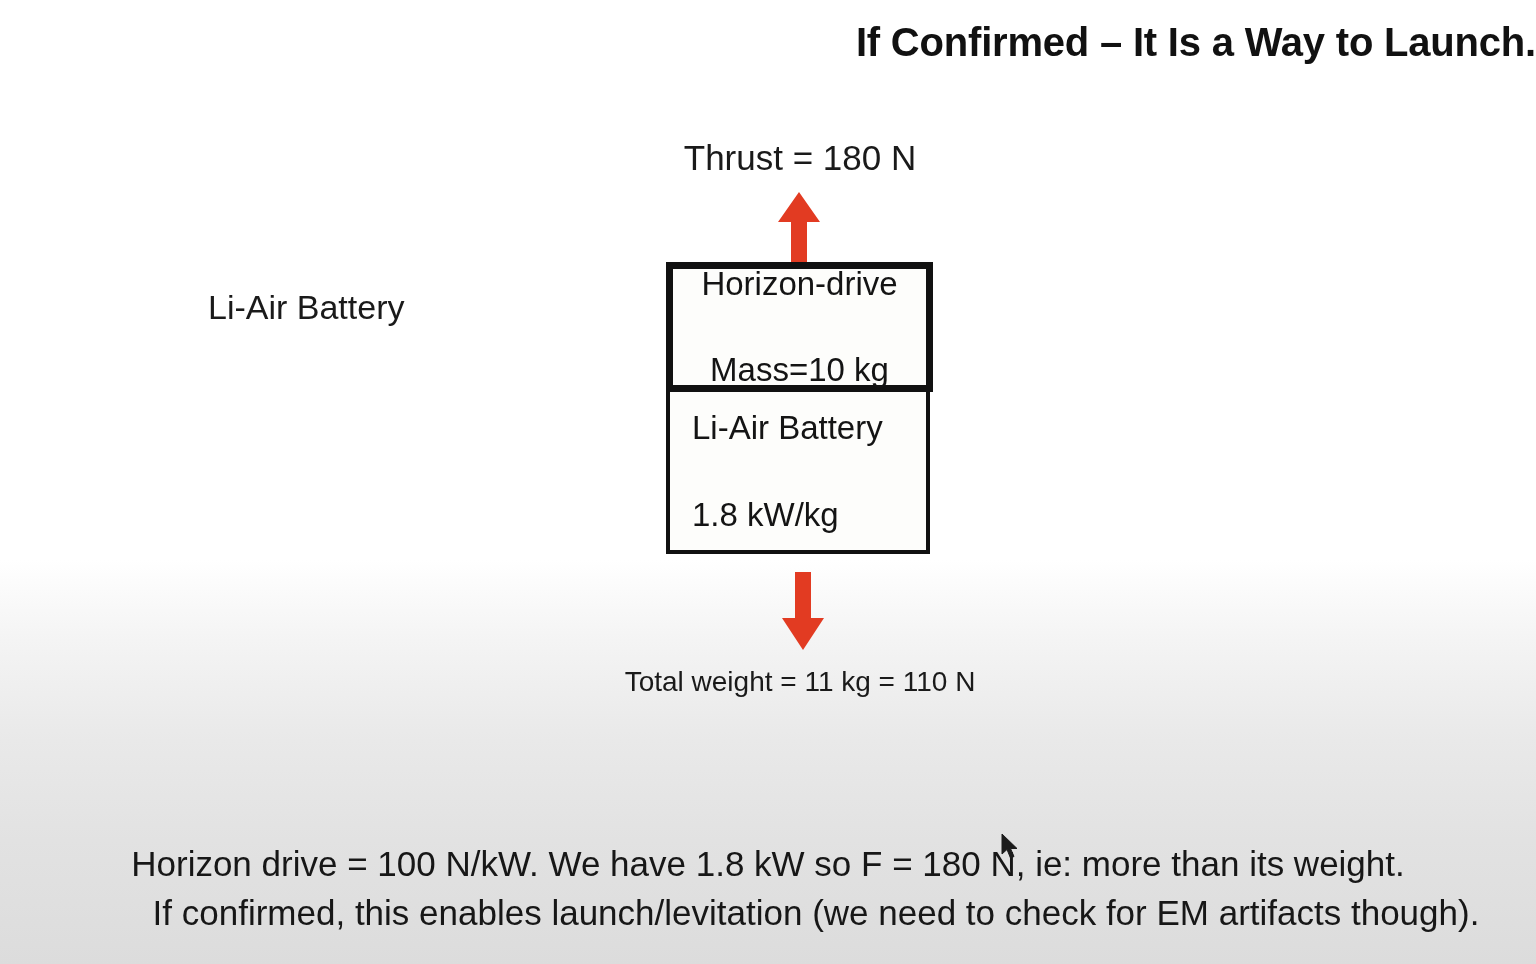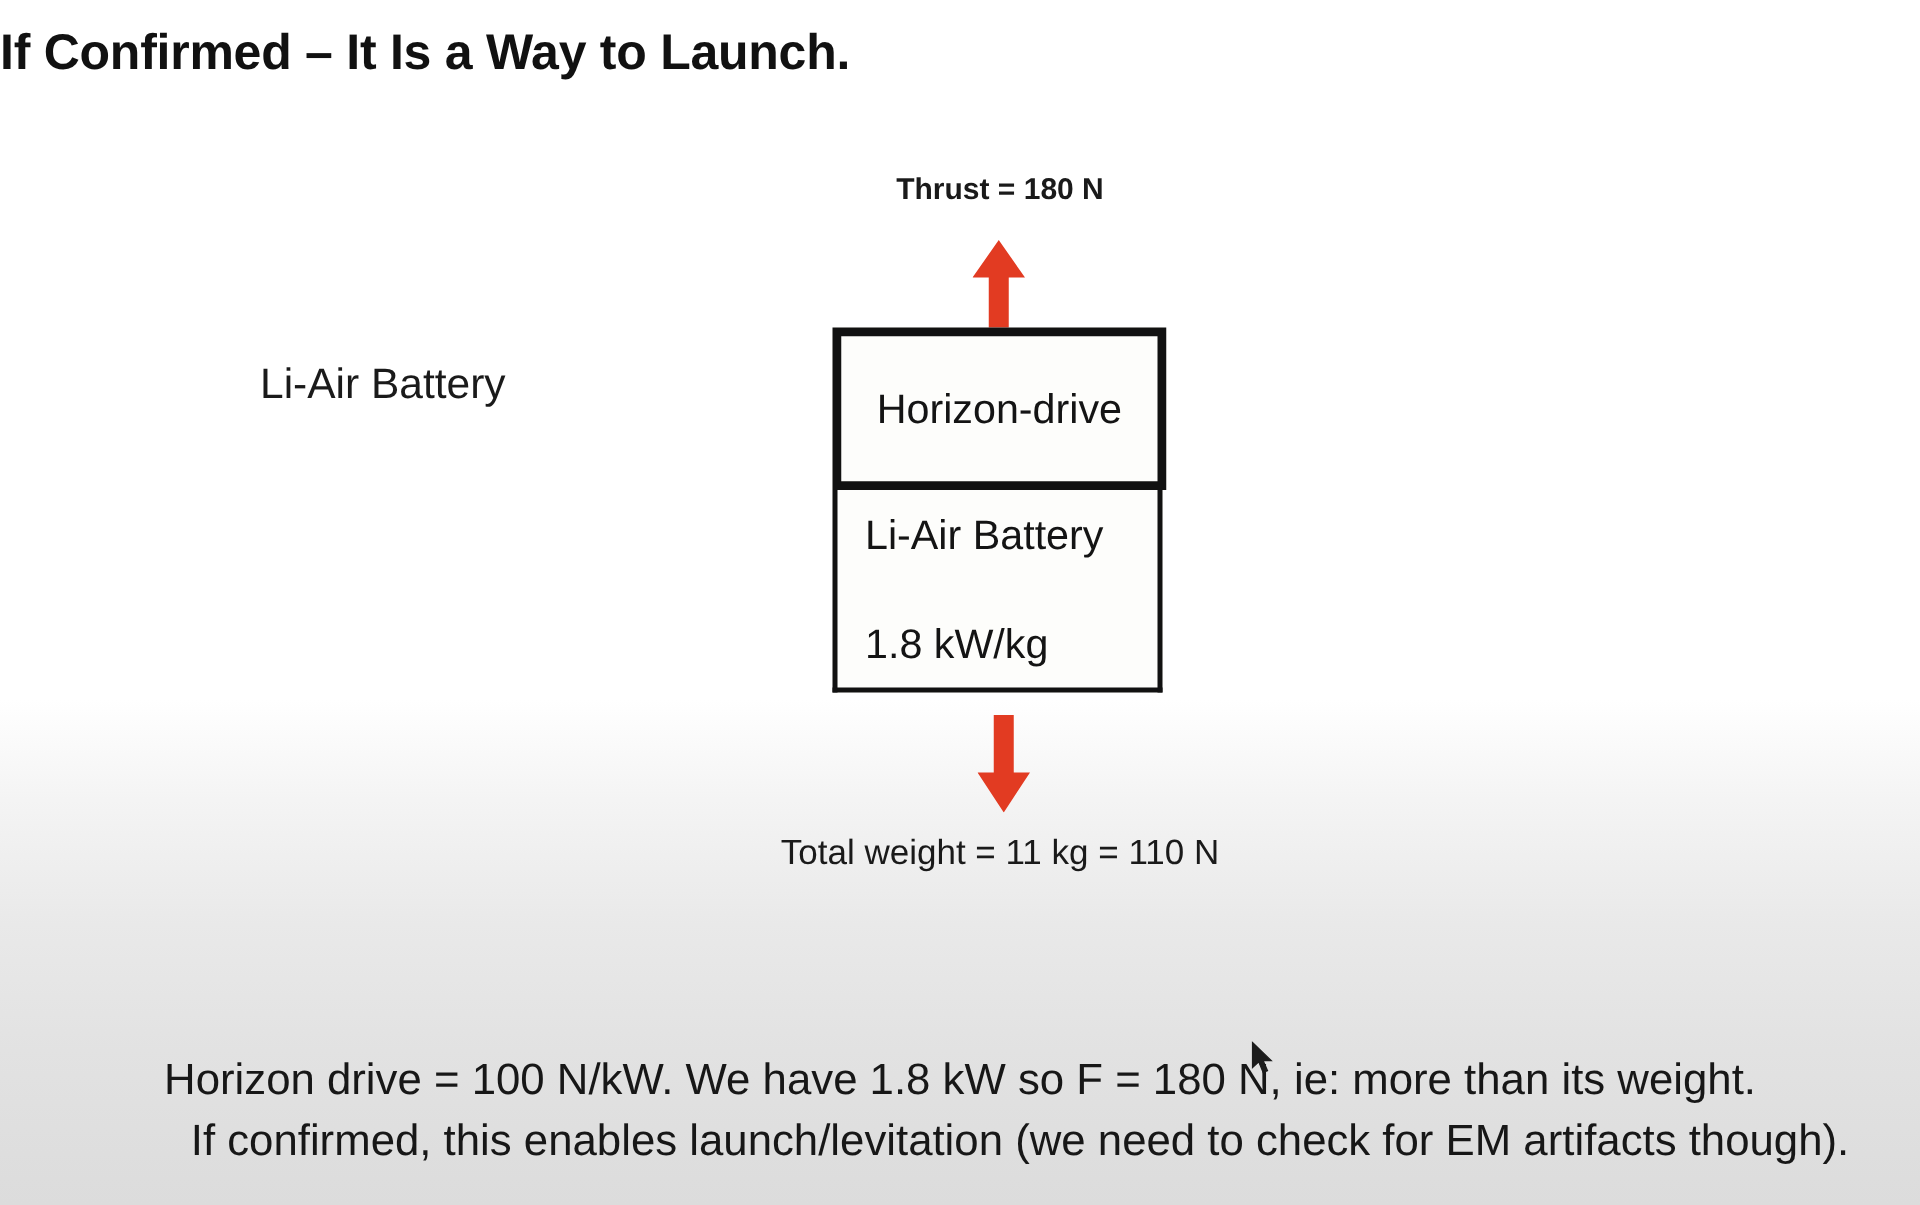--- a/index.html
+++ b/index.html
@@ -26,39 +26,38 @@
         #dcdcdc 964px);
     overflow: hidden;
   }
 
   
   .slide-title {
     position: absolute;
     left: 0;
     top: 20px;
     width: 1536px;
-    text-align: left;
+    text-align: right;
     font-size: 40px;
     font-weight: bold;
     letter-spacing: -0.2px;
     color: #111111;
     white-space: nowrap;
   }
 
   
   .thrust-label {
     position: absolute;
     left: 500px;
     top: 138px;
     width: 600px;
     text-align: center;
-    font-size: 24px;
+    font-size: 35px;
     color: #1a1a1a;
     white-space: nowrap;
-    font-weight: bold;
   }
 
   
   .arrow-wrap {
     position: absolute;
   }
   .arrow-up {
     left: 778px;
     top: 192px;
     width: 42px;
@@ -167,20 +166,21 @@
   <div class="arrow-wrap arrow-up">
     <svg width="42" height="82" viewBox="0 0 42 82">
       <polygon points="21,0 42,30 29,30 29,82 13,82 13,30 0,30" fill="#e23b22"></polygon>
     </svg>
   </div>
 
   <div class="side-label">Li-Air Battery</div>
 
   <div class="box box-drive">
     <div class="box-line">Horizon-drive</div>
+    <div class="box-line">Mass=10 kg</div>
   </div>
 
   <div class="box box-battery">
     <div class="box-line">Li-Air Battery</div>
     <div class="box-line">1.8 kW/kg</div>
   </div>
 
   <div class="arrow-wrap arrow-down">
     <svg width="42" height="78" viewBox="0 0 42 78">
       <polygon points="21,78 0,46 13,46 13,0 29,0 29,46 42,46" fill="#e23b22"></polygon>

